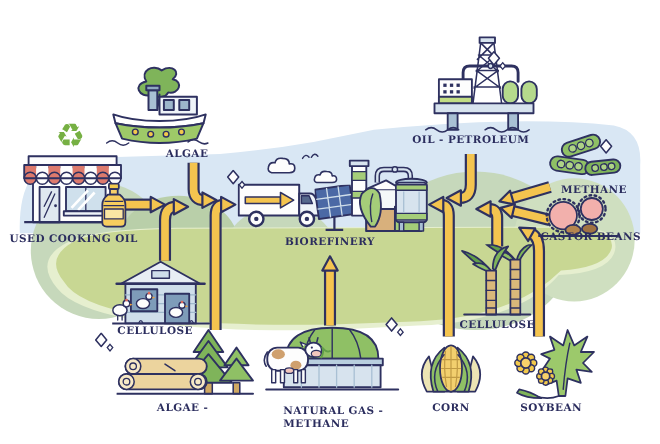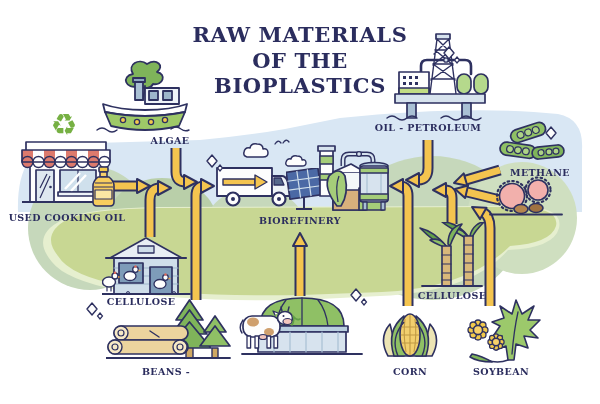--- a/index.html
+++ b/index.html
@@ -83,25 +83,20 @@
         <polygon points="455,189 468.1,185.5 465.1,198.1" fill="#f4c44f" stroke="#2e3160" stroke-width="2"></polygon>
       </g>
       <g>
         <path d="M490,306 L490,228 Q490,216 483,212" stroke="#2e3160" stroke-width="11" fill="none"></path>
         <path d="M490,306 L490,228 Q490,216 483,212" stroke="#f4c44f" stroke-width="7" fill="none"></path>
         <polygon points="472,207 486.5,207.7 480.1,219.1" fill="#f4c44f" stroke="#2e3160" stroke-width="2"></polygon>
       </g>
     </g>
   </svg>
 
-  <div class="title">
-    <div>RAW MATERIALS</div>
-    <div>OF THE</div>
-    <div>BIOPLASTICS</div>
-  </div>
 
   <svg class="abs" style="left:95px;top:56px" width="100" height="80">
     <g fill="none" stroke="#2e3160" stroke-width="1.8" stroke-linejoin="round" stroke-linecap="round">
       <path d="M44,30 C30,34 26,20 38,18 C32,8 44,2 52,8 C62,2 70,10 62,16 C72,18 68,30 58,28 C56,32 50,34 44,30 Z" fill="#7fb45a"></path>
       <path d="M50,30 C50,36 48,40 48,44"></path>
       <rect x="40" y="26" width="8" height="18" fill="#a9c0d4"></rect>
       <rect x="38" y="22" width="12" height="4" fill="#8fa9c0"></rect>
       <rect x="50" y="32" width="34" height="16" fill="#eef3f8"></rect>
       <rect x="54" y="35" width="9" height="9" fill="#9db6cb"></rect>
       <rect x="68" y="35" width="9" height="9" fill="#9db6cb"></rect>
@@ -434,23 +429,28 @@
       <path d="M28,24 C24,18 18,16 12,18 C18,22 24,24 28,26 Z" fill="#8fc065"></path>
       <rect x="24" y="24" width="9" height="40" fill="#d9b87a"></rect>
       <path d="M24,33 h9 M24,42 h9 M24,51 h9 M24,58 h9" stroke-width="1.2"></path>
       <path d="M4,64 H64" stroke-width="1.8"></path>
     </g>
   </svg>
 
   <div class="label" style="left:170px;top:135px">ALGAE</div>
   <div class="label" style="left:428px;top:122px">OIL - PETROLEUM</div>
   <div class="label" style="left:540px;top:167px">METHANE</div>
+  <div class="label" style="left:537px;top:210px">CASTOR BEANS</div>
   <div class="label" style="left:300px;top:215px">BIOREFINERY</div>
   <div class="label" style="left:67px;top:212px">USED COOKING OIL</div>
   <div class="label" style="left:141px;top:296px">CELLULOSE</div>
   <div class="label" style="left:452px;top:290px">CELLULOSE</div>
   <div class="label" style="left:166px;top:366px">
-    <div>BEANS -</div>
+    <div>ALGAE -</div>
+  </div>
+  <div class="label" style="left:303px;top:368px">
+    <div>NATURAL GAS -</div>
+    <div>METHANE</div>
   </div>
   <div class="label" style="left:410px;top:366px">CORN</div>
   <div class="label" style="left:501px;top:366px">SOYBEAN</div>
 
 </div>
 
 </body></html>

